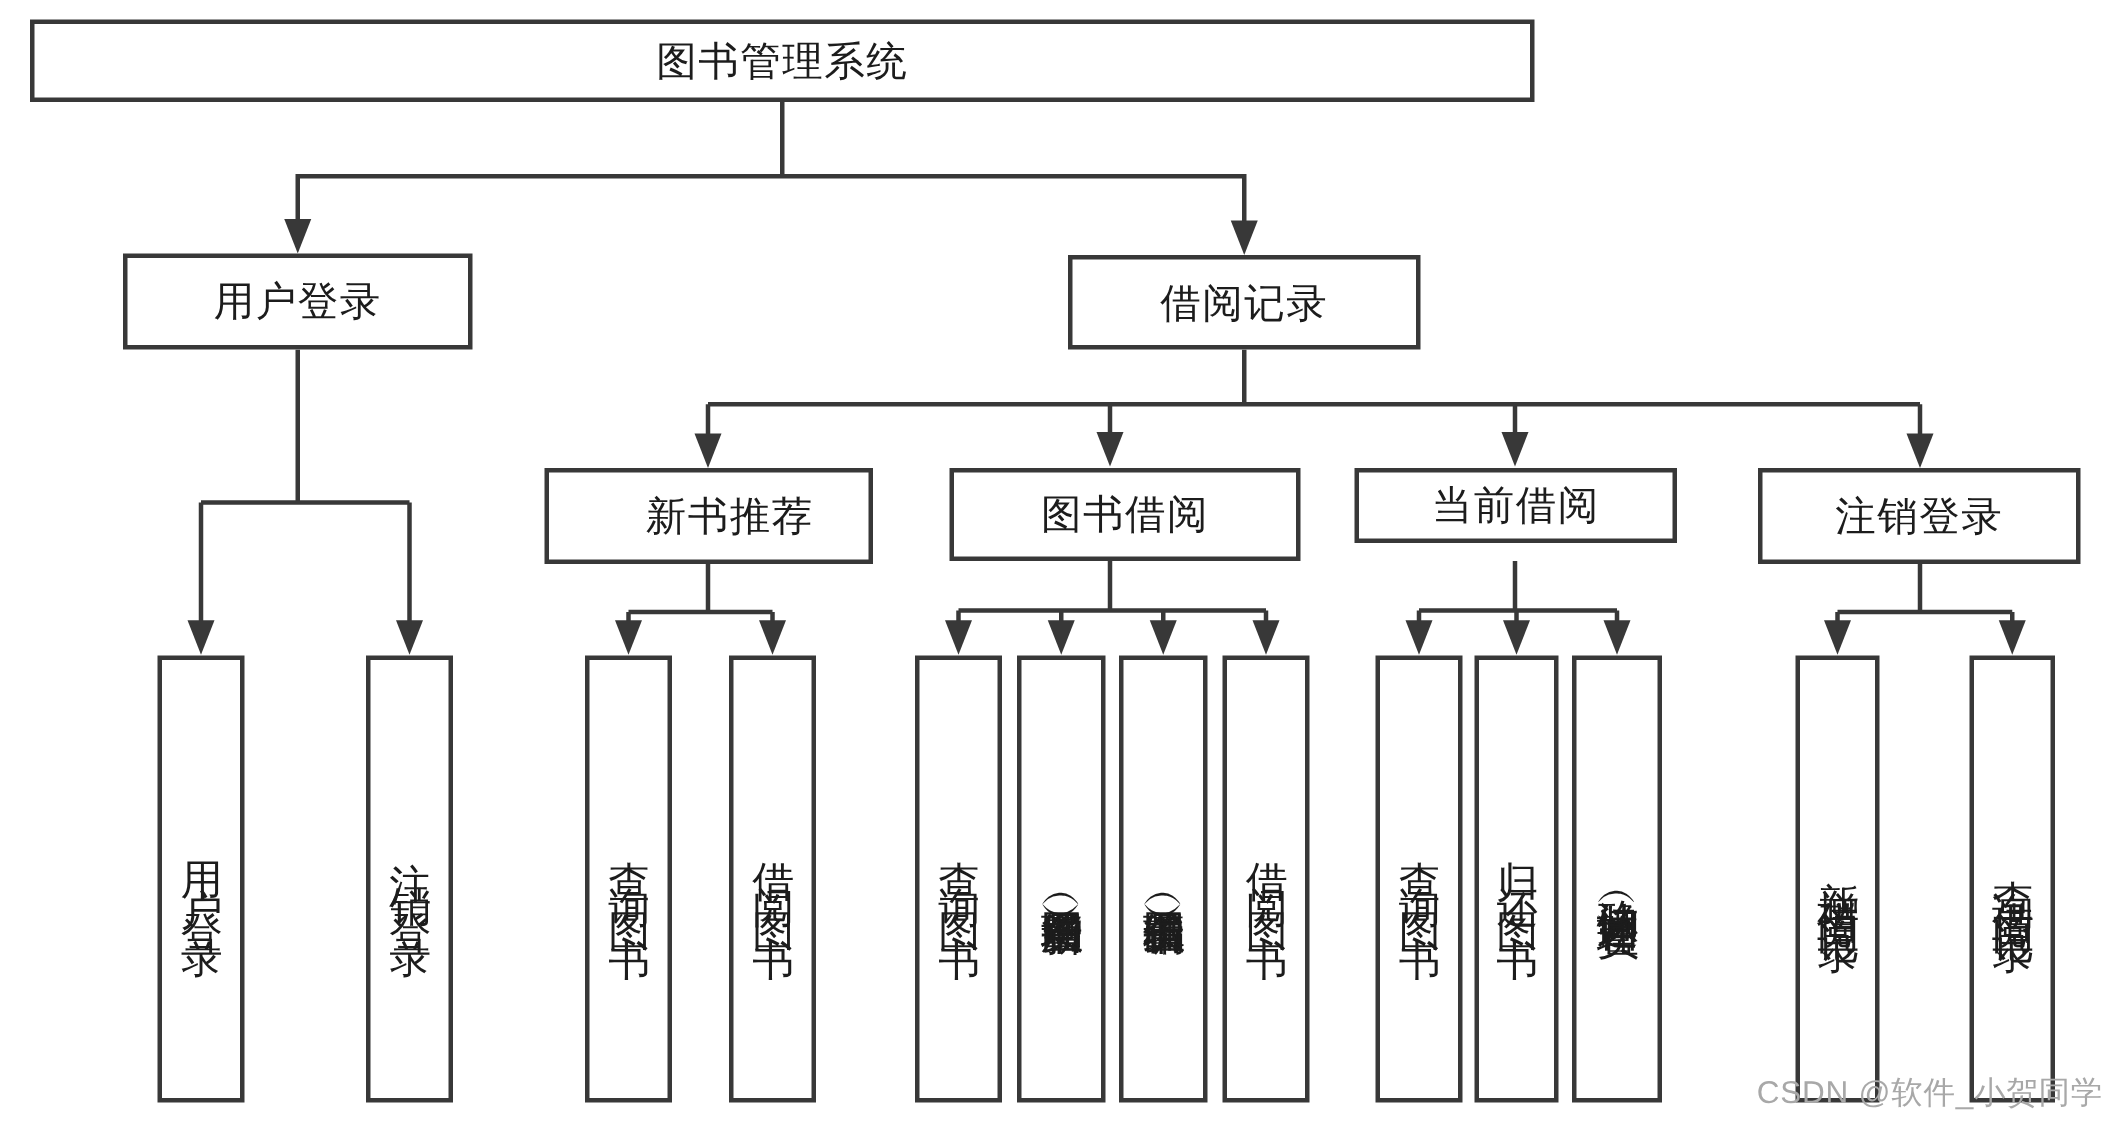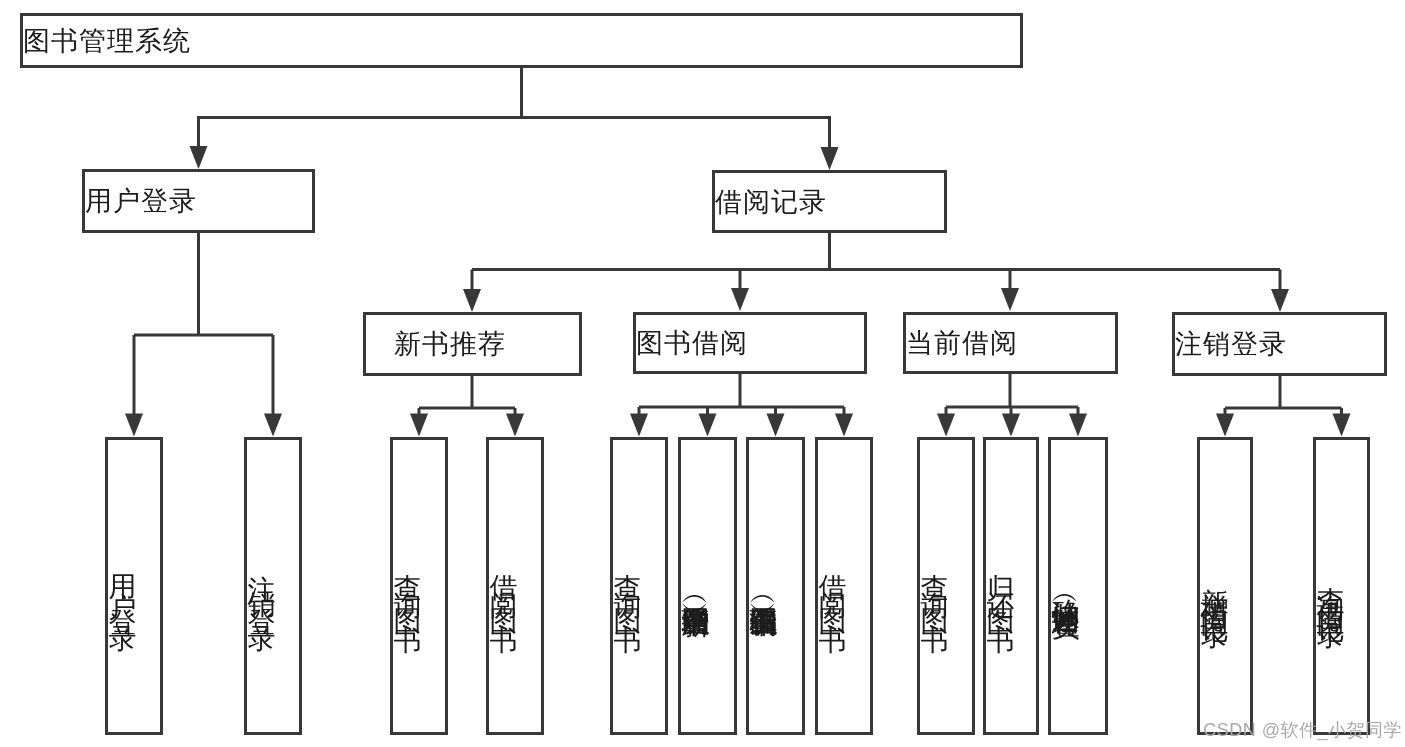--- a/index.html
+++ b/index.html
@@ -17,42 +17,42 @@
     overflow:hidden;
   }
   .connectors{position:absolute;left:0;top:0;width:1405px;height:747px;}
   .connectors path{stroke:var(--line);stroke-width:3;fill:none;}
   .connectors polygon{fill:var(--line);stroke:none;}
   .node{
     position:absolute;
     box-sizing:border-box;
     border:3px solid var(--line);
     background:var(--bg);
-    display:flex;align-items:center;justify-content:flex-start;
+    display:flex;align-items:center;justify-content:center;
     color:var(--text);
     font-size:27px;
     letter-spacing:1px;
     white-space:nowrap;
   }
   .leaf{top:437px;height:298px;}
   .leaf .v{
     writing-mode:vertical-rl;
     text-orientation:mixed;
     font-size:28px;
     line-height:1;
     color:var(--text);
   }
   .ls-a{letter-spacing:17px;}
   .ls-b{letter-spacing:7px;}
   .ls-c{letter-spacing:2px;}
   .ls-d{letter-spacing:0px;}
   .watermark{
     position:absolute;
     right:3px;bottom:5px;
-    font-size:18px;
+    font-size:21px;
     color:var(--wm);
     letter-spacing:0.5px;
     z-index:5;
   }
 </style>
 </head>
 <body>
 
 <div class="stage">
 
@@ -105,21 +105,21 @@
   <div class="node" style="left:712px;top:170px;width:235px;height:63px;">
     <span>借阅记录</span>
   </div>
 
   <div class="node" style="left:363px;top:312px;width:219px;height:64px;padding-left:28px;">
     <span>新书推荐</span>
   </div>
   <div class="node" style="left:633px;top:312px;width:234px;height:62px;">
     <span>图书借阅</span>
   </div>
-  <div class="node" style="left:903px;top:312px;width:215px;height:62px;">
+  <div class="node" style="left:903px;top:312px;width:215px;height:50px;">
     <span>当前借阅</span>
   </div>
   <div class="node" style="left:1172px;top:312px;width:215px;height:64px;">
     <span>注销登录</span>
   </div>
 
   <div class="node leaf" style="left:105px;width:58px;">
     <span class="v ls-a">用户登录</span>
   </div>
   <div class="node leaf" style="left:244px;width:58px;">

